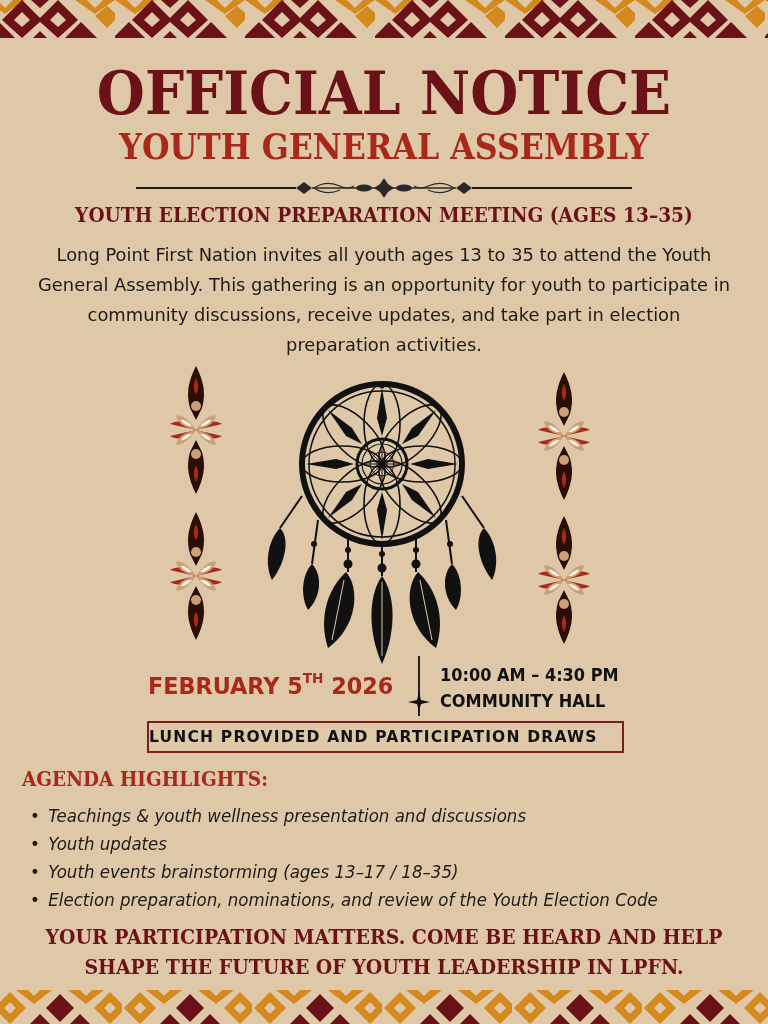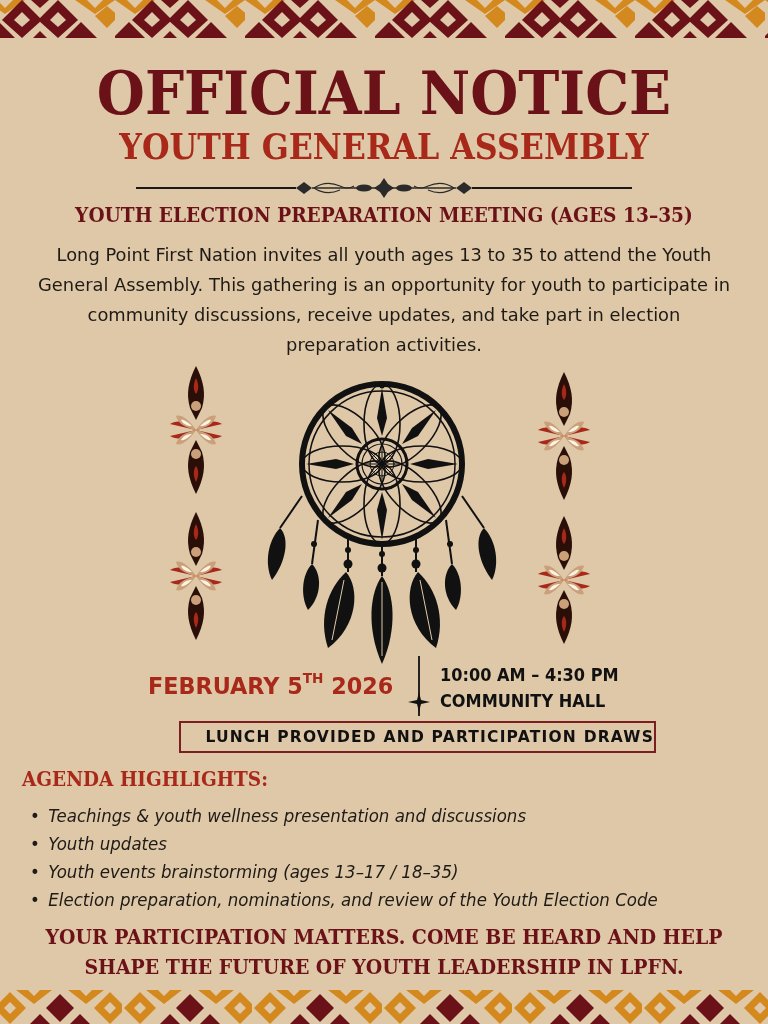--- a/index.html
+++ b/index.html
@@ -65,21 +65,21 @@
     font-family: "DejaVu Sans", sans-serif; font-weight: bold;
     font-size: 17px; color: #111; white-space: nowrap;
     transform: scaleX(0.95); transform-origin: left;
   }
   .time { top: 9px; }
   .venue { top: 35px; }
 
   .lunch-box {
     position: absolute; top: 721px; left: 147px; width: 477px; height: 32px;
     border: 2px solid #7a1e22;
-    display: flex; align-items: center; justify-content: flex-end; margin-left: 32px;
+    display: flex; align-items: center; justify-content: flex-start;
   }
   .lunch-box span {
     font-family: "DejaVu Sans", sans-serif; font-weight: bold;
     font-size: 15.5px; letter-spacing: 1.2px; color: #111;
     white-space: nowrap;
   }
   .agenda-title {
     position: absolute; top: 766px; left: 22px;
     font-family: "DejaVu Serif", serif; font-weight: bold;
     font-size: 21px; color: #a8281a;

